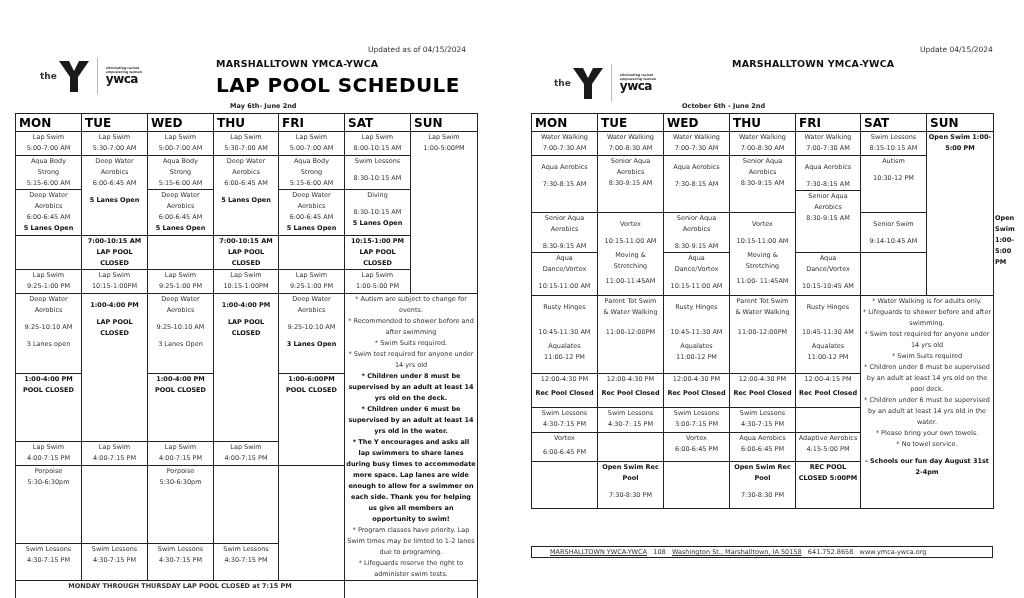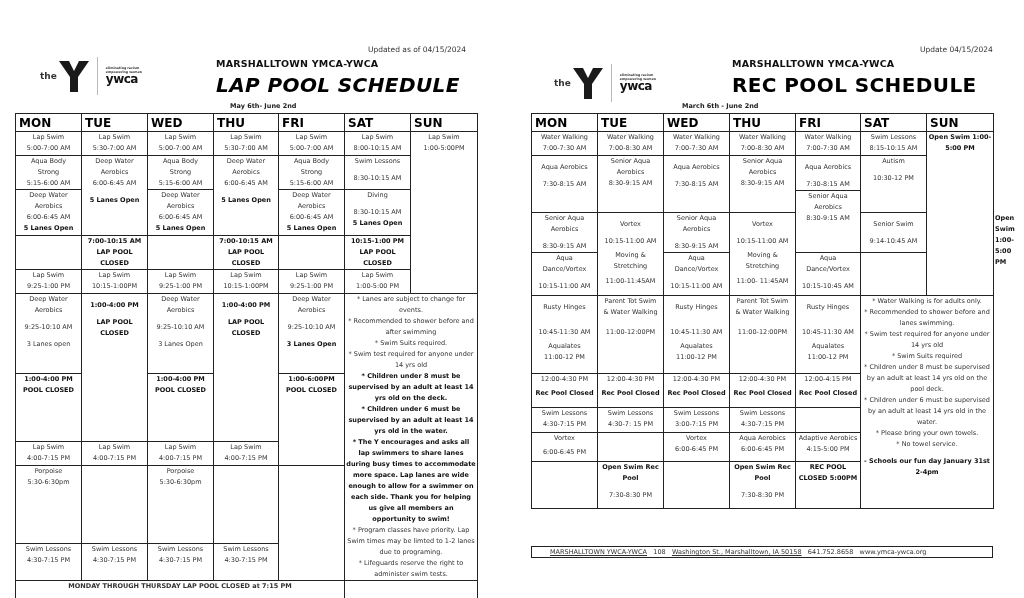--- a/index.html
+++ b/index.html
@@ -43,21 +43,21 @@
     </svg>
     <span class="divider"></span>
     <span class="ywca-block">
       <span class="tag">eliminating racism</span>
       <span class="tag">empowering women</span>
       <span class="ywca">ywca</span>
     </span>
   </div>
 
   <div class="org" style="left:216px;top:58px;">MARSHALLTOWN YMCA-YWCA</div>
-  <div class="title" style="left:216px;top:73px;font-style:italic;">LAP POOL SCHEDULE</div>
+  <div class="title" style="left:216px;top:73px;">LAP POOL SCHEDULE</div>
   <div class="dates" style="left:214px;top:102px;">May 6th- June 2nd</div>
 
   <table class="sched" style="left:15px;top:113px;width:462px;">
     <colgroup>
         <col style="width:66px">
         <col style="width:66px">
         <col style="width:66px">
         <col style="width:65px">
         <col style="width:66px">
         <col style="width:66px">
@@ -250,21 +250,21 @@
           </td>
       <td style="height:55px">
             <div>Deep Water</div>
             <div>Aerobics</div>
             <div class="gap"></div>
             <div>9:25-10:10 AM</div>
             <div class="gap"></div>
             <div class="b">3 Lanes Open</div>
           </td>
       <td colspan="2" rowspan="5" class="notes">
-        <div>* Lanes are subject to change for events.</div>
+        <div>* Autism are subject to change for events.</div>
         <div>* Recommended to shower before and after swimming</div>
         <div>* Swim Suits  required.</div>
         <div>* Swim test required for anyone under 14 yrs old</div>
         <div class="nb">* Children under 8 must be supervised by an adult at least 14 yrs old on the deck.</div>
         <div class="nb">* Children under 6 must be supervised by an adult at least 14 yrs old in the water.</div>
         <div class="nb">* The Y encourages and asks all lap swimmers to share lanes during busy times to accommodate more space. Lap lanes are wide enough to allow for a swimmer on each side. Thank you for helping us give all members an opportunity to swim!</div>
         <div>* Program classes have priority. Lap Swim times may be limted to 1-2 lanes due to programing.</div>
         <div>* Lifeguards reserve the right to administer swim tests.</div>
       </td>
     </tr>
@@ -353,22 +353,21 @@
     </svg>
     <span class="divider"></span>
     <span class="ywca-block">
       <span class="tag">eliminating racism</span>
       <span class="tag">empowering women</span>
       <span class="ywca">ywca</span>
     </span>
   </div>
 
   <div class="org" style="left:212px;top:58px;">MARSHALLTOWN YMCA-YWCA</div>
-  <div class="title" style="left:212px;top:73px;">REC POOL SCHEDULE</div>
-  <div class="dates" style="left:146px;top:102px;">March 6th - June 2nd</div>
+  <div class="dates" style="left:146px;top:102px;">October 6th - June 2nd</div>
 
   <table class="sched" style="left:11px;top:113px;width:462px;">
     <colgroup>
         <col style="width:66px">
         <col style="width:66px">
         <col style="width:66px">
         <col style="width:66px">
         <col style="width:65px">
         <col style="width:66px">
         <col style="width:67px">
@@ -562,29 +561,29 @@
             <div class="gap"></div>
             <div>Rusty Hinges</div>
             <div class="gap" style="height:14px"></div>
             <div>10:45-11:30 AM</div>
             <div class="gap" style="height:3px"></div>
             <div>Aqualates</div>
             <div>11:00-12 PM</div>
           </td>
       <td colspan="2" rowspan="5" class="notes">
         <div>* Water Walking is for adults only.</div>
-        <div>* Recommended to shower before and lanes swimming.</div>
+        <div>* Lifeguards to shower before and after swimming.</div>
         <div>* Swim test required for anyone under 14 yrs old</div>
         <div>* Swim Suits required</div>
         <div>* Children under 8 must be supervised by an adult at least 14 yrs old on the pool deck.</div>
         <div>* Children under 6 must be supervised by an adult at least 14 yrs old in the water.</div>
         <div>* Please bring your own towels.</div>
         <div>* No towel service.</div>
         <div style="height:6px"></div>
-        <div class="nb">- Schools our fun day  January 31st 2-4pm</div>
+        <div class="nb">- Schools our fun day  August 31st 2-4pm</div>
       </td>
     </tr>
 
     <tr style="height:34px">
       <td>
             <div>12:00-4:30 PM</div>
             <div class="gap" style="height:3px"></div>
             <div class="b">Rec Pool Closed</div>
           </td>
       <td>

